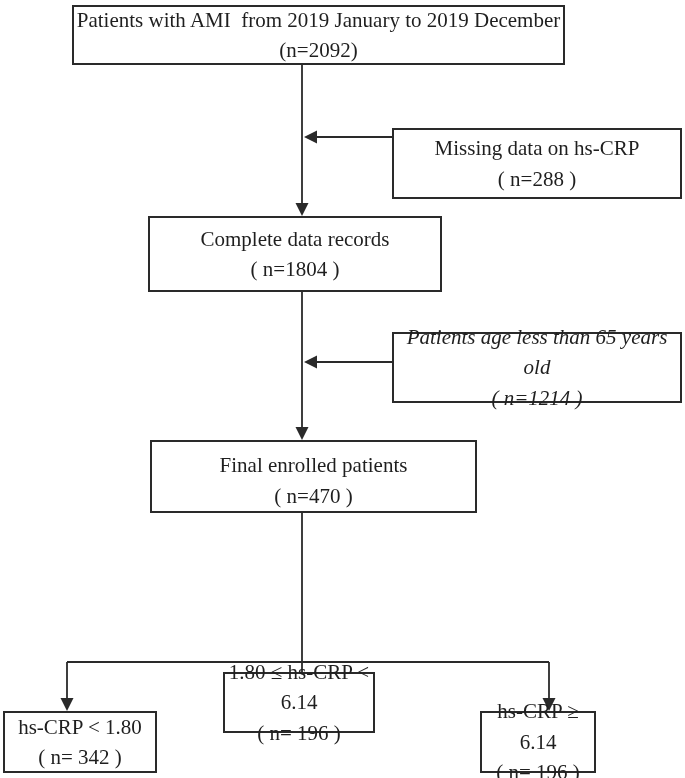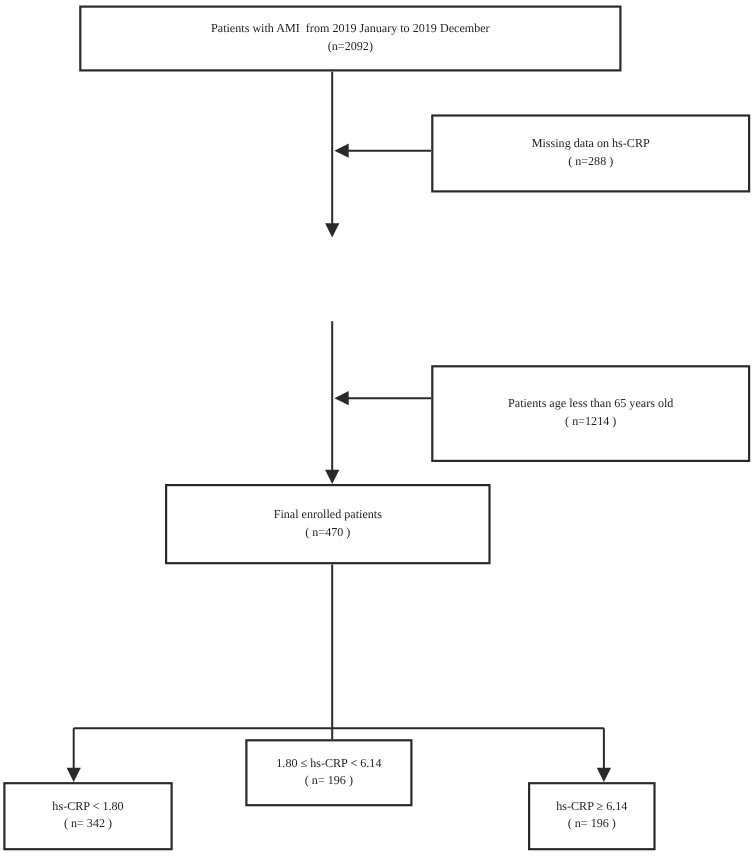--- a/index.html
+++ b/index.html
@@ -27,33 +27,33 @@
     position: absolute;
     box-sizing: border-box;
     border: 2px solid #2a2a2a;
     background: #ffffff;
     display: flex;
     flex-direction: column;
     align-items: center;
     justify-content: center;
     text-align: center;
     line-height: 1.45;
-    font-size: 11px;
+    font-size: 21px;
     white-space: pre-wrap;
   }
   .node .ln {
     display: block;
     white-space: pre-wrap;
   }
   
   .n-ami      { left: 72px;  top: 5px;   width: 493px; height: 60px; }
-  .n-missing  { left: 392px; top: 104px; width: 290px; height: 71px; }
+  .n-missing  { left: 392px; top: 128px; width: 290px; height: 71px; }
   .n-complete { left: 148px; top: 216px; width: 294px; height: 76px; }
-  .n-age      { left: 392px; top: 332px; width: 290px; height: 88px; }
-  .n-final    { left: 150px; top: 440px; width: 296px; height: 73px; }
+  .n-age      { left: 392px; top: 332px; width: 290px; height: 71px; font-style: italic; }
+  .n-final    { left: 150px; top: 440px; width: 327px; height: 73px; justify-content: flex-end; }
   .n-low      { left: 3px;   top: 711px; width: 154px; height: 62px; }
   .n-mid      { left: 223px; top: 672px; width: 152px; height: 61px; }
   .n-high     { left: 480px; top: 711px; width: 116px; height: 62px; }
 </style>
 </head>
 <body>
 
 <div class="canvas">
 
   <svg class="connectors" viewBox="0 0 685 778" xmlns="http://www.w3.org/2000/svg">
@@ -100,20 +100,24 @@
   <div class="node n-ami">
     <span class="ln">Patients with AMI  from 2019 January to 2019 December</span>
     <span class="ln">(n=2092)</span>
   </div>
 
   <div class="node n-missing">
     <span class="ln">Missing data on hs-CRP</span>
     <span class="ln">( n=288 )</span>
   </div>
 
+  <div class="node n-complete">
+    <span class="ln">Complete data records</span>
+    <span class="ln">( n=1804 )</span>
+  </div>
 
   <div class="node n-age">
     <span class="ln">Patients age less than 65 years old</span>
     <span class="ln">( n=1214 )</span>
   </div>
 
   <div class="node n-final">
     <span class="ln">Final enrolled patients</span>
     <span class="ln">( n=470 )</span>
   </div>

